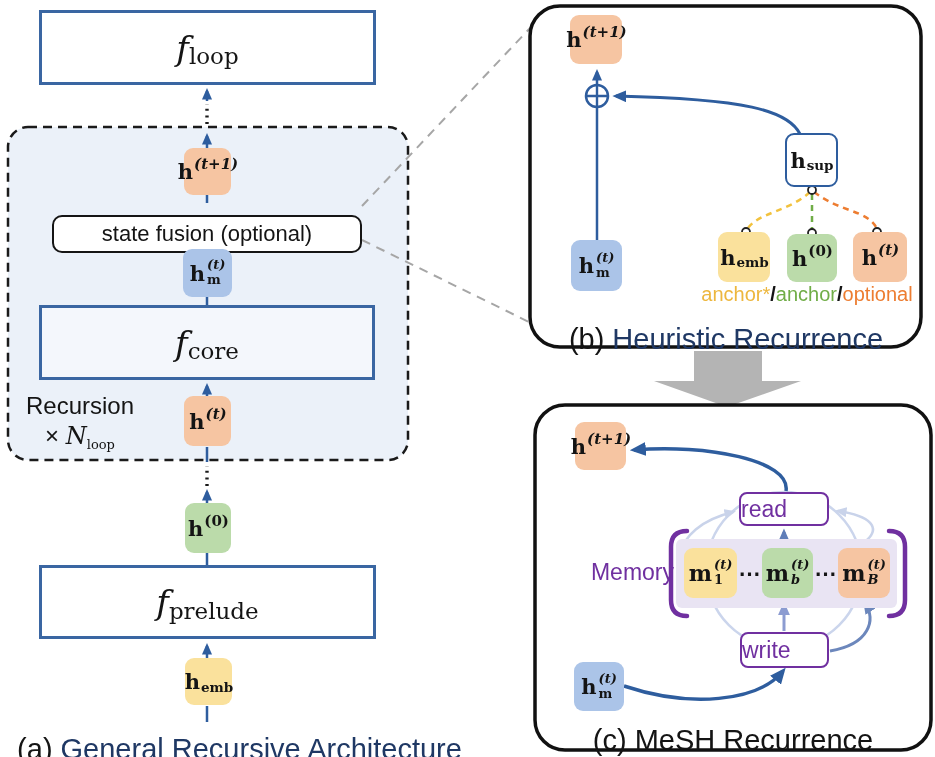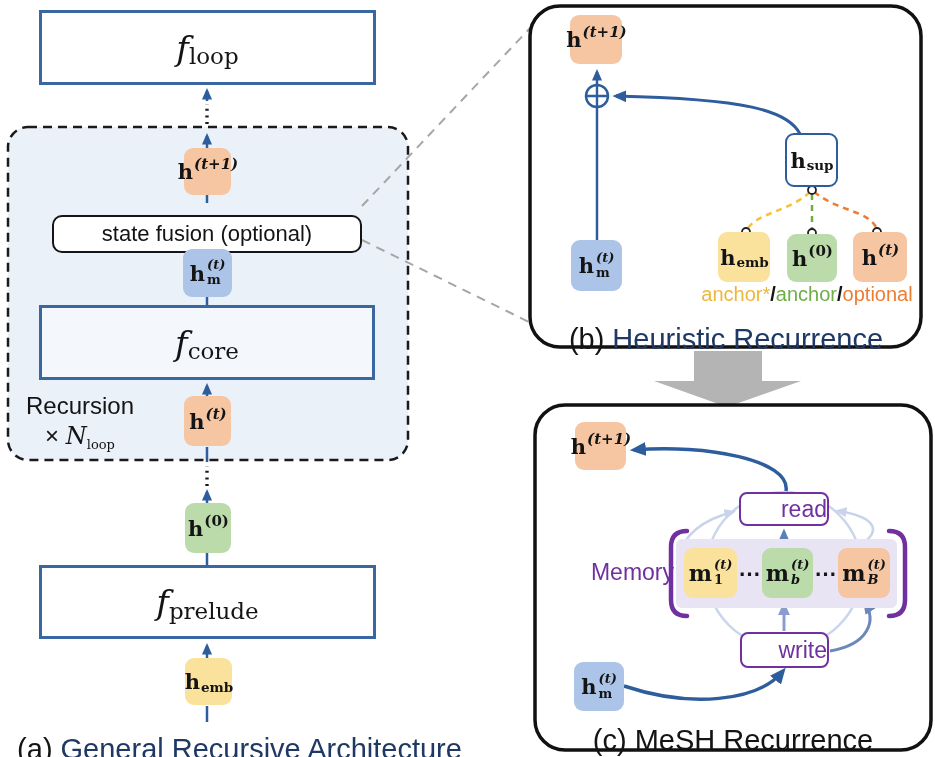--- a/index.html
+++ b/index.html
@@ -26,21 +26,21 @@
            display:flex;align-items:center;justify-content:center;font-size:22px;color:#141414;box-sizing:border-box;margin-top:12px;}
   .rlabel{position:absolute;z-index:3;color:#141414;text-align:center;font-size:24px;line-height:1.25;}
   .nsym{font-family:"DejaVu Serif",serif;font-style:italic;font-size:24px;}
   .nsub{font-family:"DejaVu Serif",serif;font-size:13px;position:relative;top:5px;}
 
   .cap{position:absolute;z-index:3;text-align:center;font-size:29px;color:#141414;line-height:1.2;margin-top:16px;}
   .cap .pfx{color:#141414;margin-right:8px;}
   .navy{color:#1F3864;}
 
   .pbox{position:absolute;z-index:3;background:#ffffff;border:2.5px solid #7030A0;border-radius:8px;
-        display:flex;align-items:center;justify-content:flex-end;color:#7030A0;font-size:23px;box-sizing:border-box;}
+        display:flex;align-items:center;justify-content:flex-start;color:#7030A0;font-size:23px;box-sizing:border-box;}
   .memlab{position:absolute;z-index:3;color:#7030A0;font-size:23px;text-align:right;}
   .mdots{position:absolute;z-index:3;font-family:"DejaVu Serif",serif;font-weight:bold;font-size:22px;color:#141414;
          display:flex;align-items:center;justify-content:center;}
   .legend{position:absolute;z-index:3;font-size:20px;text-align:center;white-space:nowrap;}
   .lg-gold{color:#EDB73E;} .lg-green{color:#70AD47;} .lg-orange{color:#ED7D31;} .lg-slash{color:#141414;font-weight:bold;}
 </style>
 </head>
 <body>
 
 <div id="stage">

